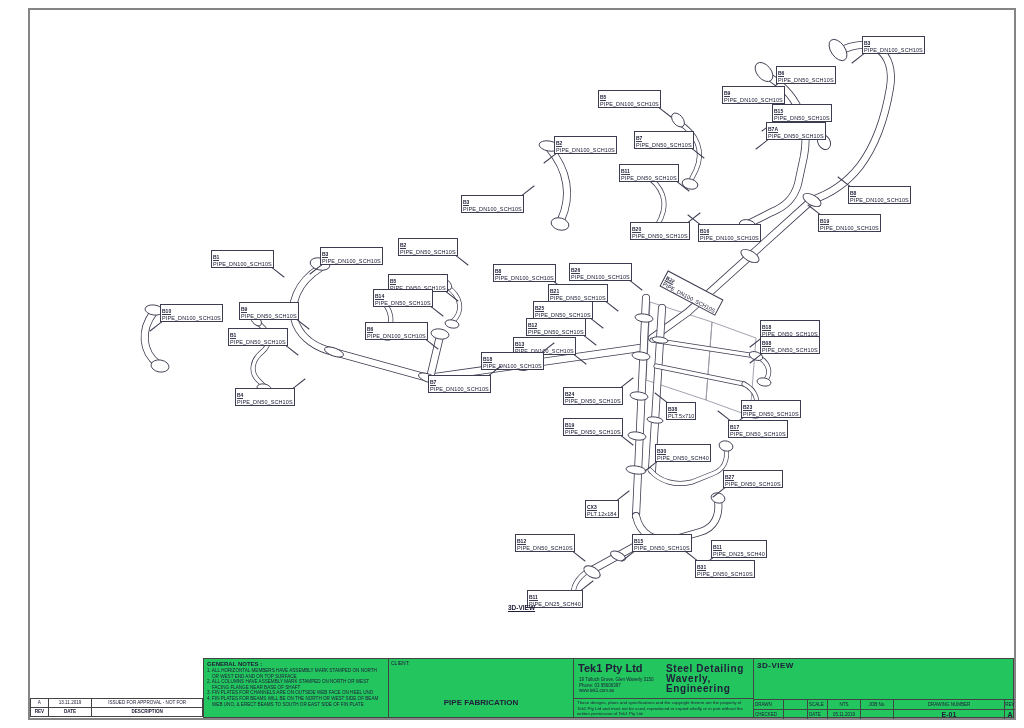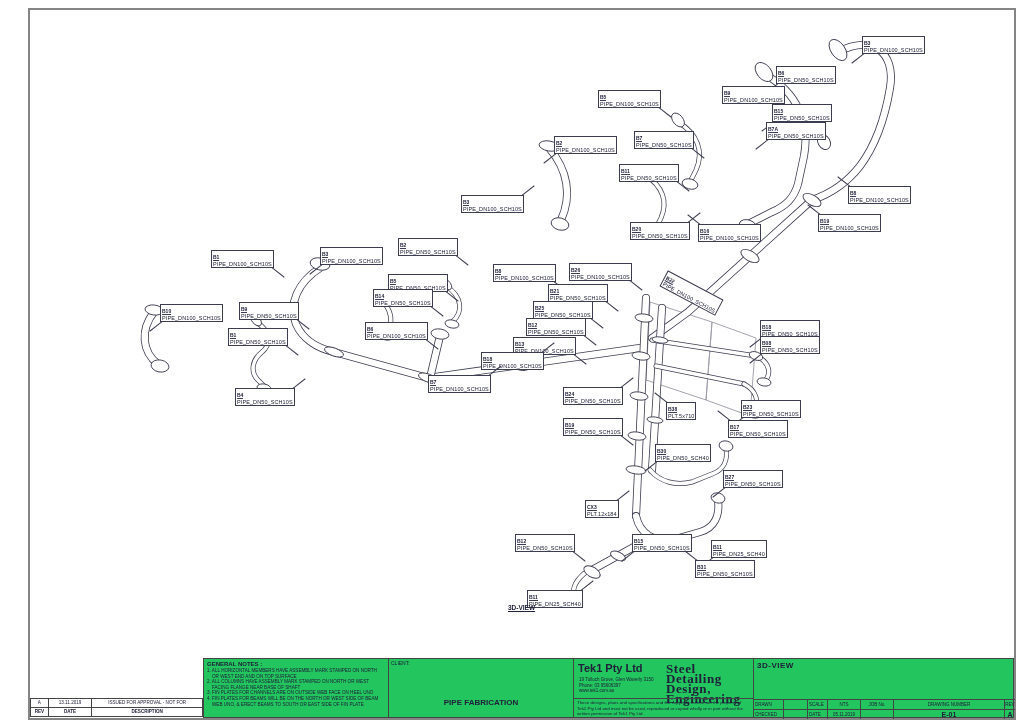--- a/index.html
+++ b/index.html
@@ -34,22 +34,22 @@
   #tb-notes{left:203px;top:658px;width:186px;height:60px;padding:2px 3px;}
   #tb-notes .hd{font-size:6px;font-weight:bold;margin-bottom:1px;}
   #tb-notes .it{font-size:4.6px;line-height:5.6px;padding-left:5px;text-indent:-5px;}
   #tb-client{left:388px;top:658px;width:186px;height:60px;padding:1px 2px;}
   #tb-client .lb{font-size:5px;}
   #tb-client .prj{position:absolute;left:0;right:0;bottom:10px;text-align:center;
                   font-size:8px;font-weight:bold;}
   #tb-co{left:573px;top:658px;width:181px;height:60px;}
   #tb-co .name{position:absolute;left:4px;top:3px;font-size:11px;font-weight:bold;}
   #tb-co .adr{position:absolute;left:5px;top:18px;font-size:4.5px;line-height:5.5px;}
-  #tb-co .tag{position:absolute;left:92px;top:5px;font-size:13px;font-weight:bold;
-              letter-spacing:0.6px;font-family:Liberation Serif, serif;line-height:10px;}
+  #tb-co .tag{position:absolute;left:92px;top:5px;font-size:10px;font-weight:bold;
+              letter-spacing:0.6px;font-family:Liberation Sans, sans-serif;line-height:10px;}
   #tb-co .dis{position:absolute;left:0;bottom:0;width:100%;box-sizing:border-box;
               border-top:1px solid #444;padding:1px 3px;font-size:4.4px;line-height:5.2px;}
   #tb-info{left:753px;top:658px;width:261px;height:60px;}
   #tb-info .vt{position:absolute;left:3px;top:2px;font-size:8px;font-weight:bold;letter-spacing:0.5px;}
   .irow{position:absolute;left:0;width:261px;height:10px;display:flex;border-top:1px solid #444;box-sizing:border-box;}
   .irow .c{box-sizing:border-box;border-right:1px solid #444;font-size:4.5px;line-height:9px;
            padding-left:1px;overflow:hidden;}
   .irow .c:last-child{border-right:none;}
   .irow .ctr{text-align:center;padding-left:0;}
   .dn{font-size:7px !important;font-weight:bold;}
@@ -264,21 +264,21 @@
 
 <div id="tb-co" class="cell">
   <div class="name">Tek1 Pty Ltd</div>
   <div class="adr">
     <div>19 Tulloch Grove, Glen Waverly 3150</div>
     <div>Phone: 03 95606397</div>
     <div>www.tek1.com.au</div>
   </div>
   <div class="tag">
     <div>Steel Detailing</div>
-    <div>Design, Engineering</div>
+    <div>Waverly, Engineering</div>
   </div>
   <div class="dis">These designs, plans and specifications and the copyright therein are the property of Tek1 Pty Ltd and must not be used, reproduced or copied wholly or in part without the written permission of Tek1 Pty Ltd.</div>
 </div>
 
 <div id="tb-info" class="cell">
   <div class="vt">3D-VIEW</div>
   <div class="irow" style="top:40px;">
     <div class="c" style="width:30px;">DRAWN</div>
     <div class="c" style="width:24px;"></div>
     <div class="c" style="width:20px;">SCALE</div>

